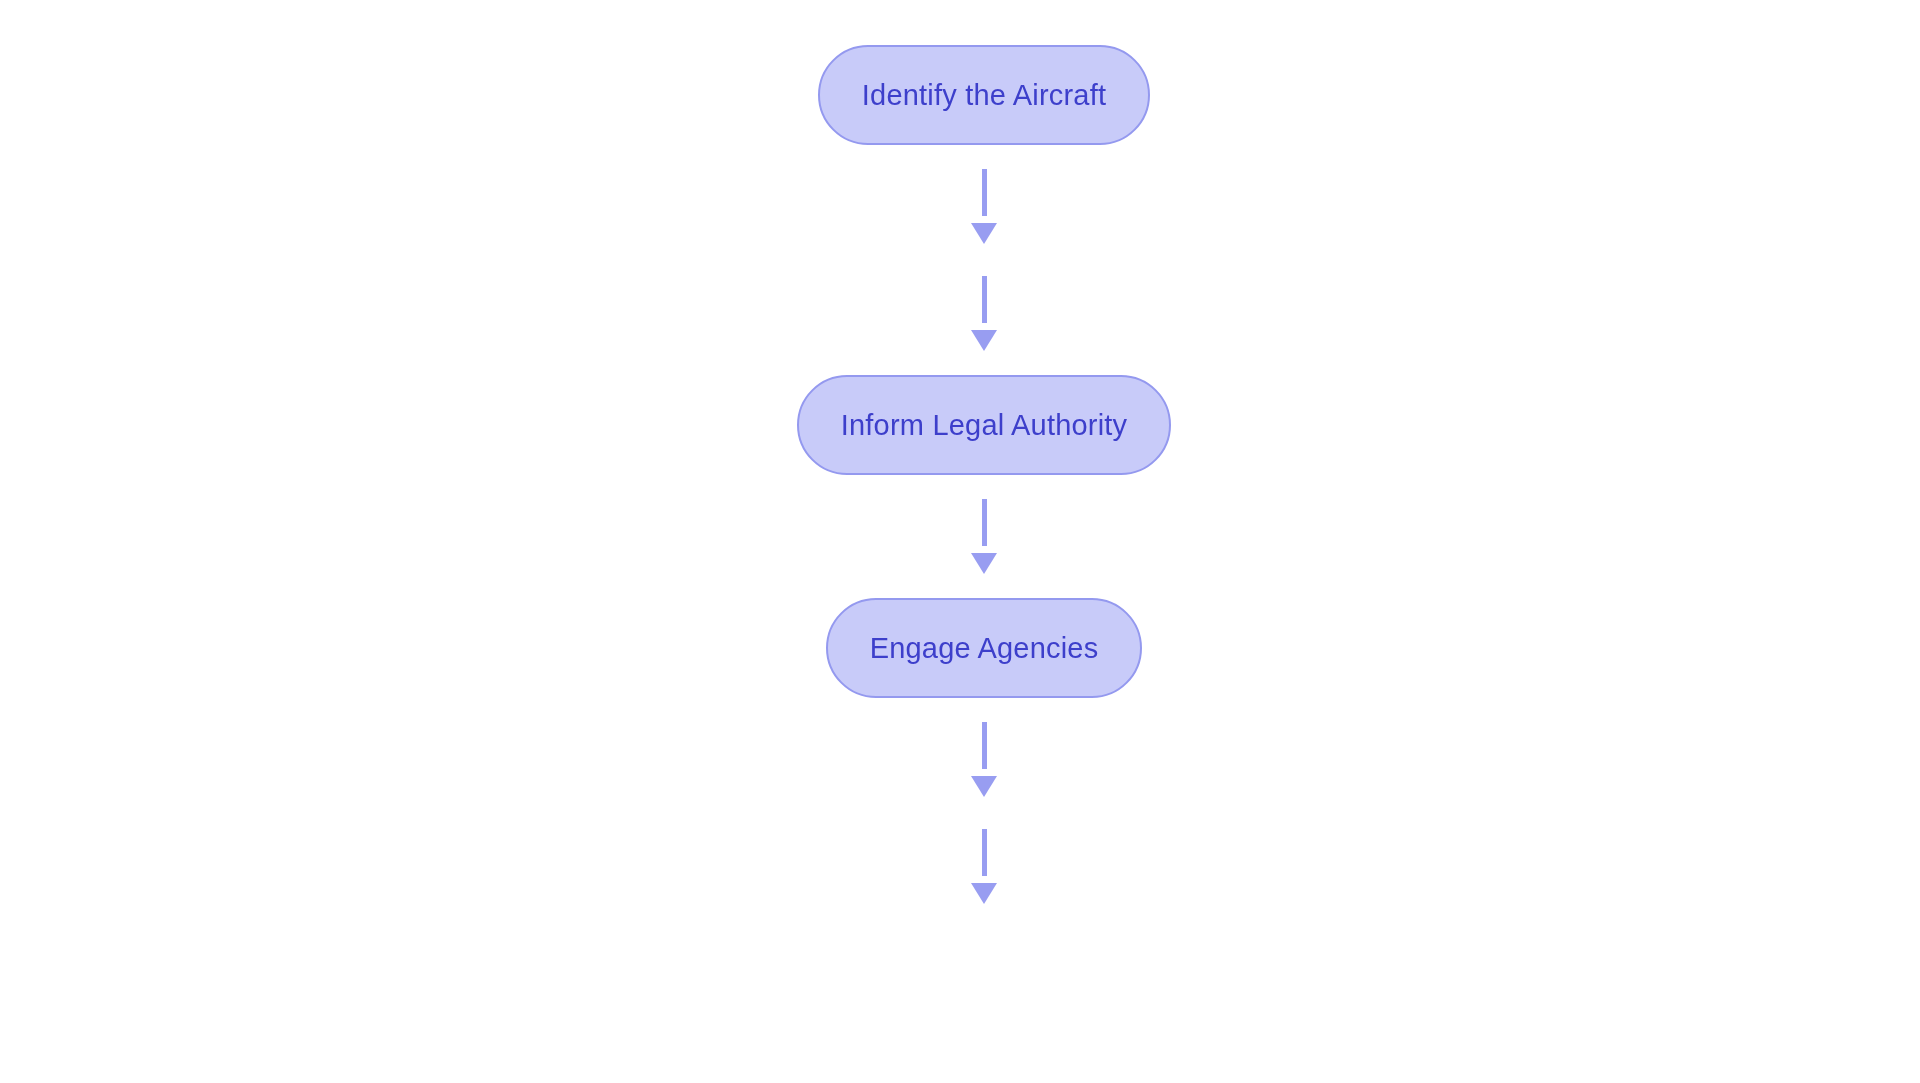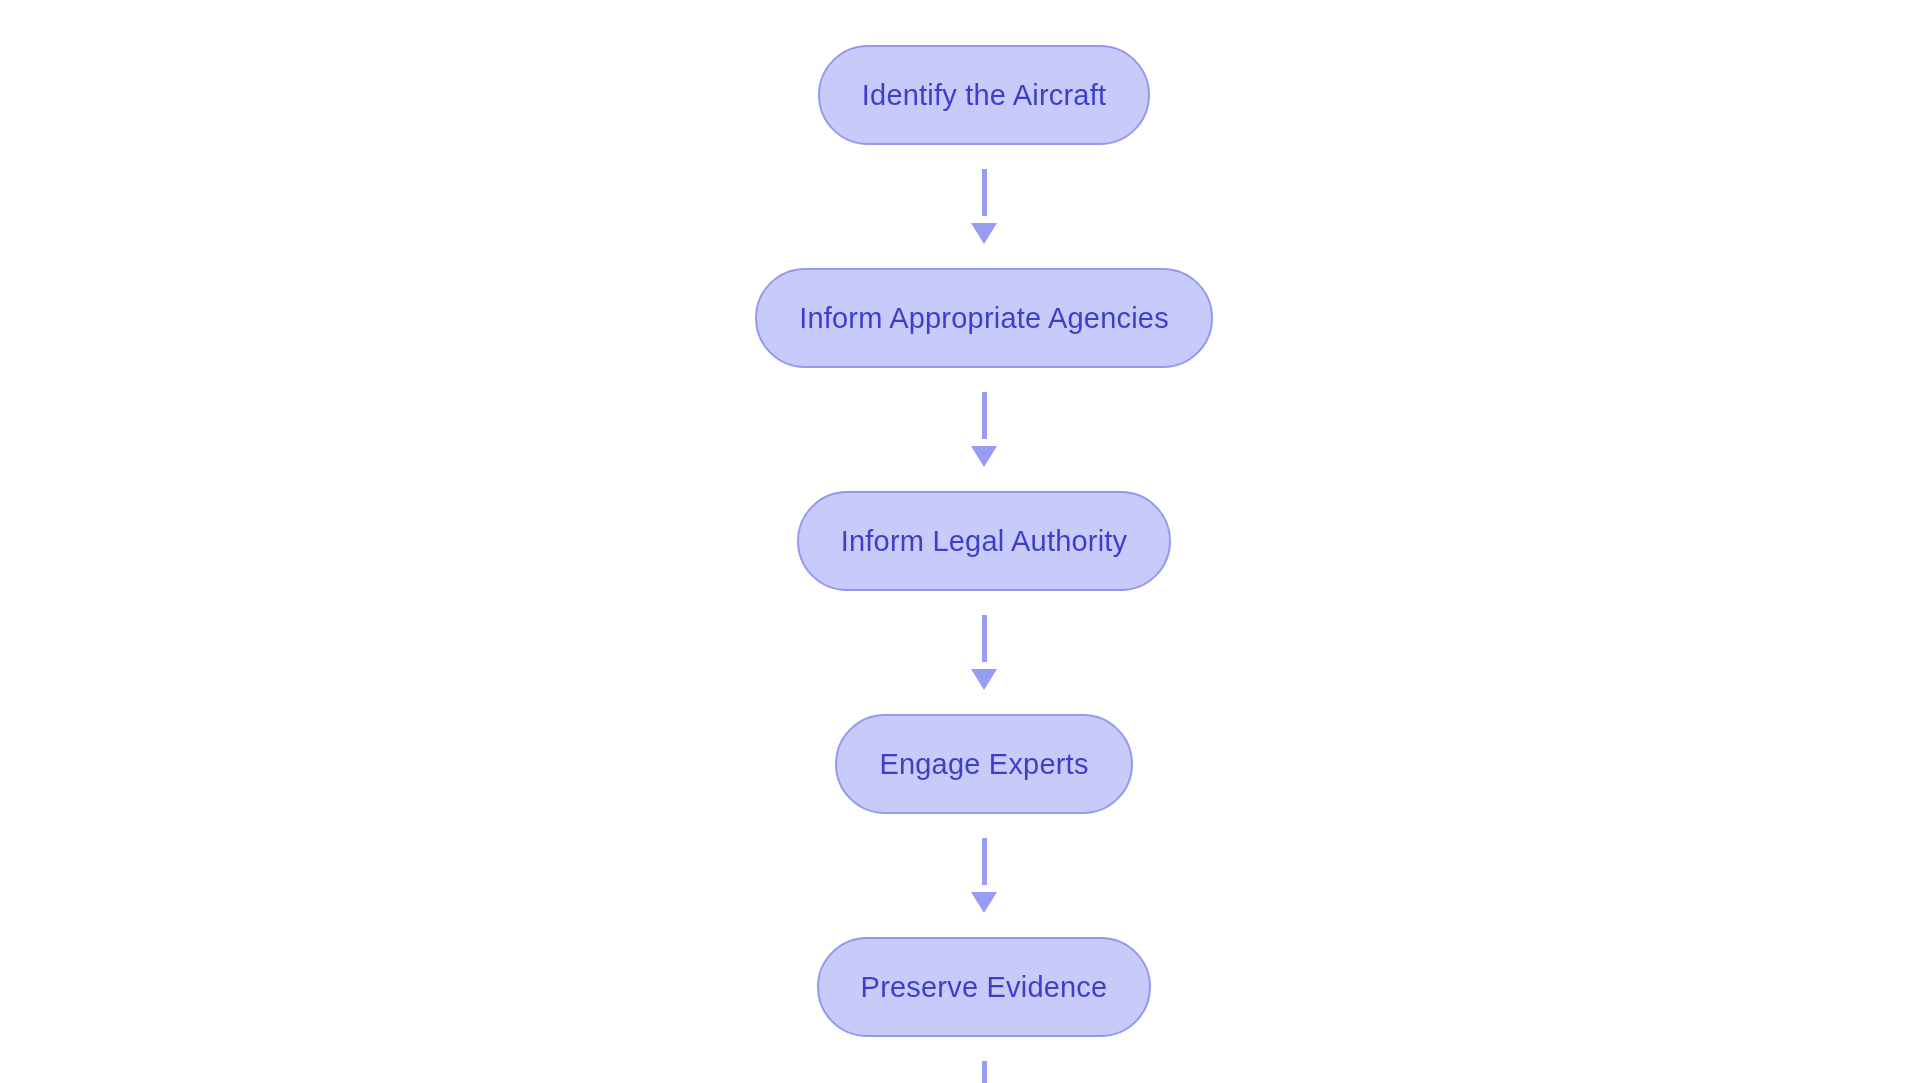--- a/index.html
+++ b/index.html
@@ -69,42 +69,40 @@
 
 <div class="canvas">
 
   <div class="node">Identify the Aircraft</div>
 
   <div class="connector">
     <div class="line"></div>
     <div class="head"></div>
   </div>
 
-  <div class="node">Inform Appropriate Agencies</div>
 
   <div class="connector">
     <div class="line"></div>
     <div class="head"></div>
   </div>
 
   <div class="node">Inform Legal Authority</div>
 
   <div class="connector">
     <div class="line"></div>
     <div class="head"></div>
   </div>
 
-  <div class="node">Engage Experts</div>
+  <div class="node">Engage Agencies</div>
 
   <div class="connector">
     <div class="line"></div>
     <div class="head"></div>
   </div>
 
-  <div class="node">Preserve Evidence</div>
 
   <div class="connector">
     <div class="line"></div>
     <div class="head"></div>
   </div>
 
 
 </div>
 
 </body></html>

